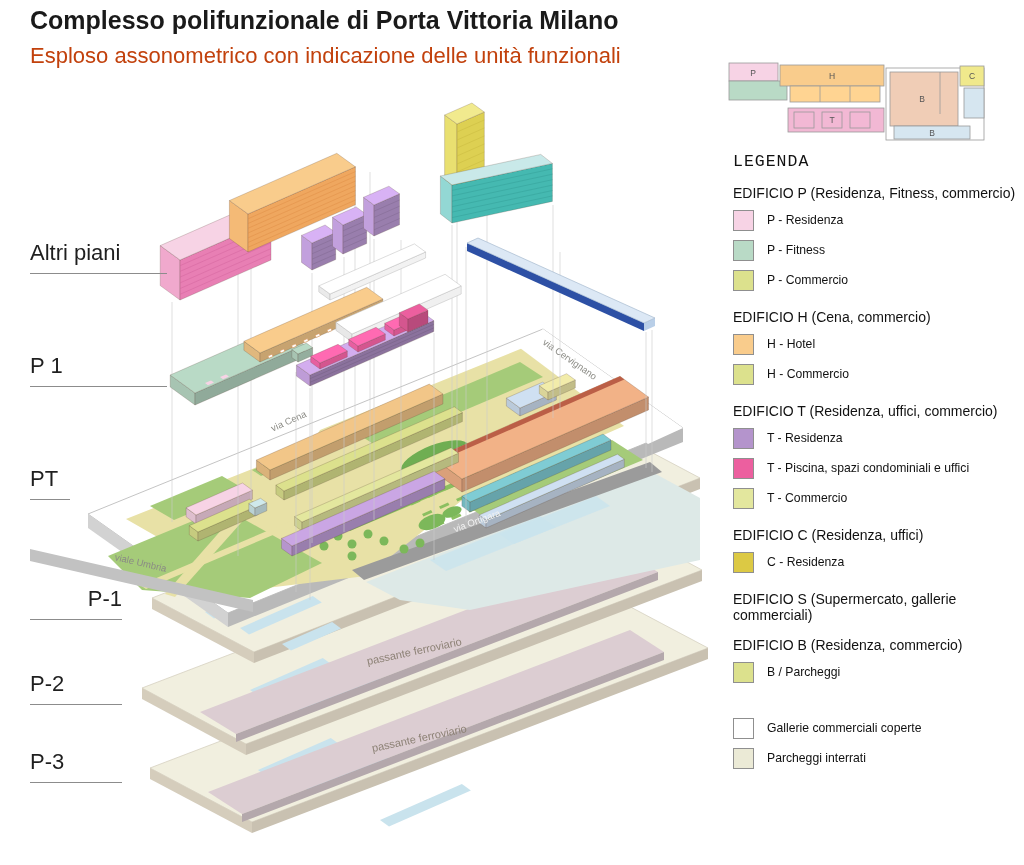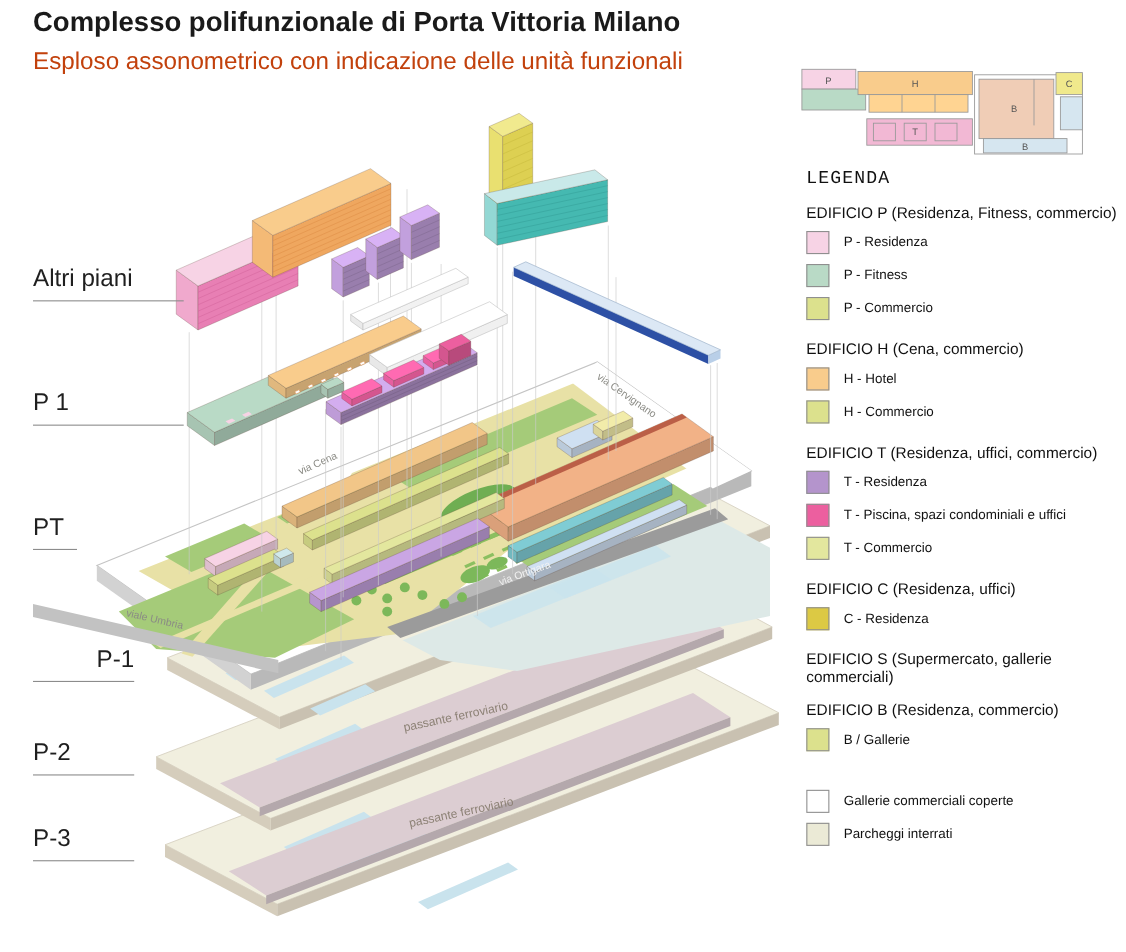--- a/index.html
+++ b/index.html
@@ -393,21 +393,21 @@
           <div class="lg-lb">C - Residenza</div>
         </div>
       </div>
       <div class="lg-group">
         <div class="lg-gh">EDIFICIO S (Supermercato, gallerie commerciali)</div>
       </div>
       <div class="lg-group">
         <div class="lg-gh">EDIFICIO B (Residenza, commercio)</div>
         <div class="lg-row">
           <div class="lg-sw" style="background: rgb(220, 225, 141);"></div>
-          <div class="lg-lb">B / Gallerie</div>
+          <div class="lg-lb">B / Parcheggi</div>
         </div>
       </div>
       <div class="lg-group lg-extra">
         <div class="lg-row">
           <div class="lg-sw" style="background: rgb(255, 255, 255);"></div>
           <div class="lg-lb">Gallerie commerciali coperte</div>
         </div>
         <div class="lg-row">
           <div class="lg-sw" style="background: rgb(235, 234, 214);"></div>
           <div class="lg-lb">Parcheggi interrati</div>

